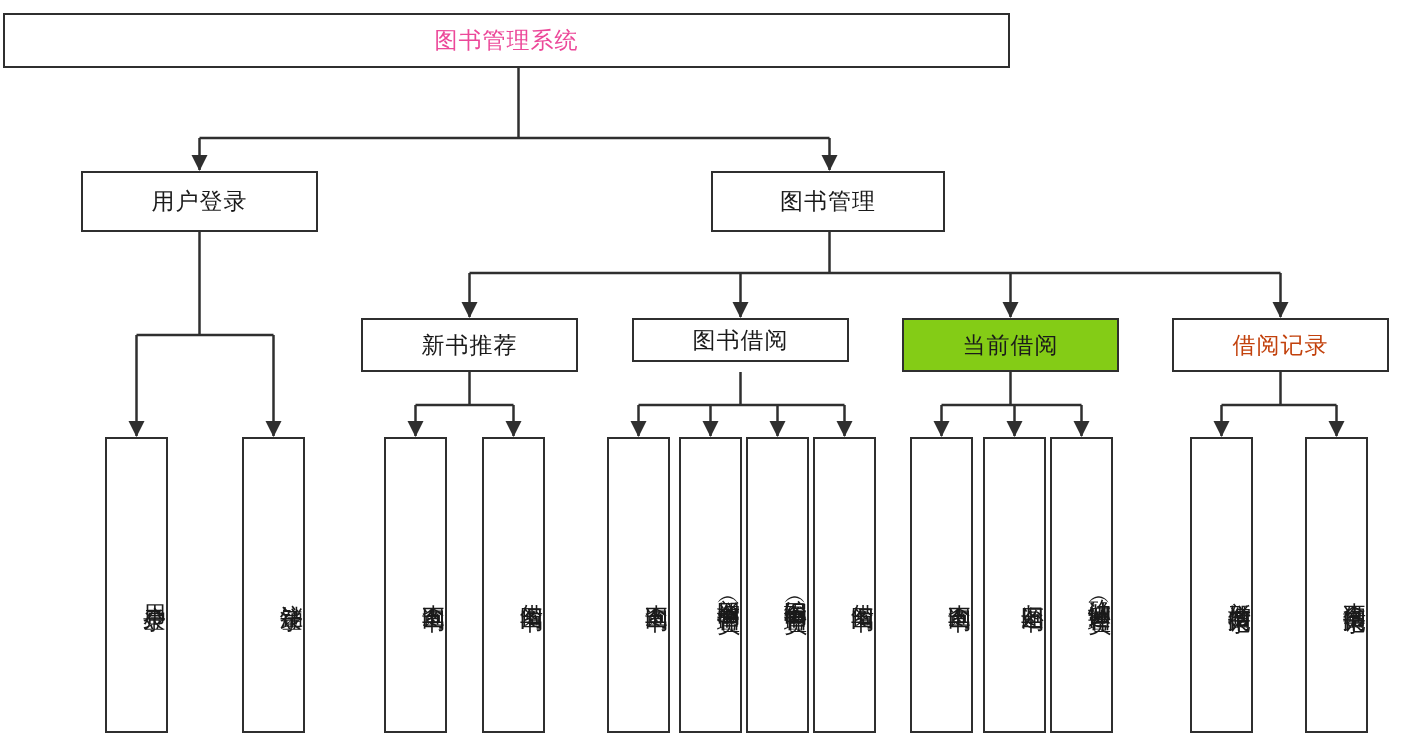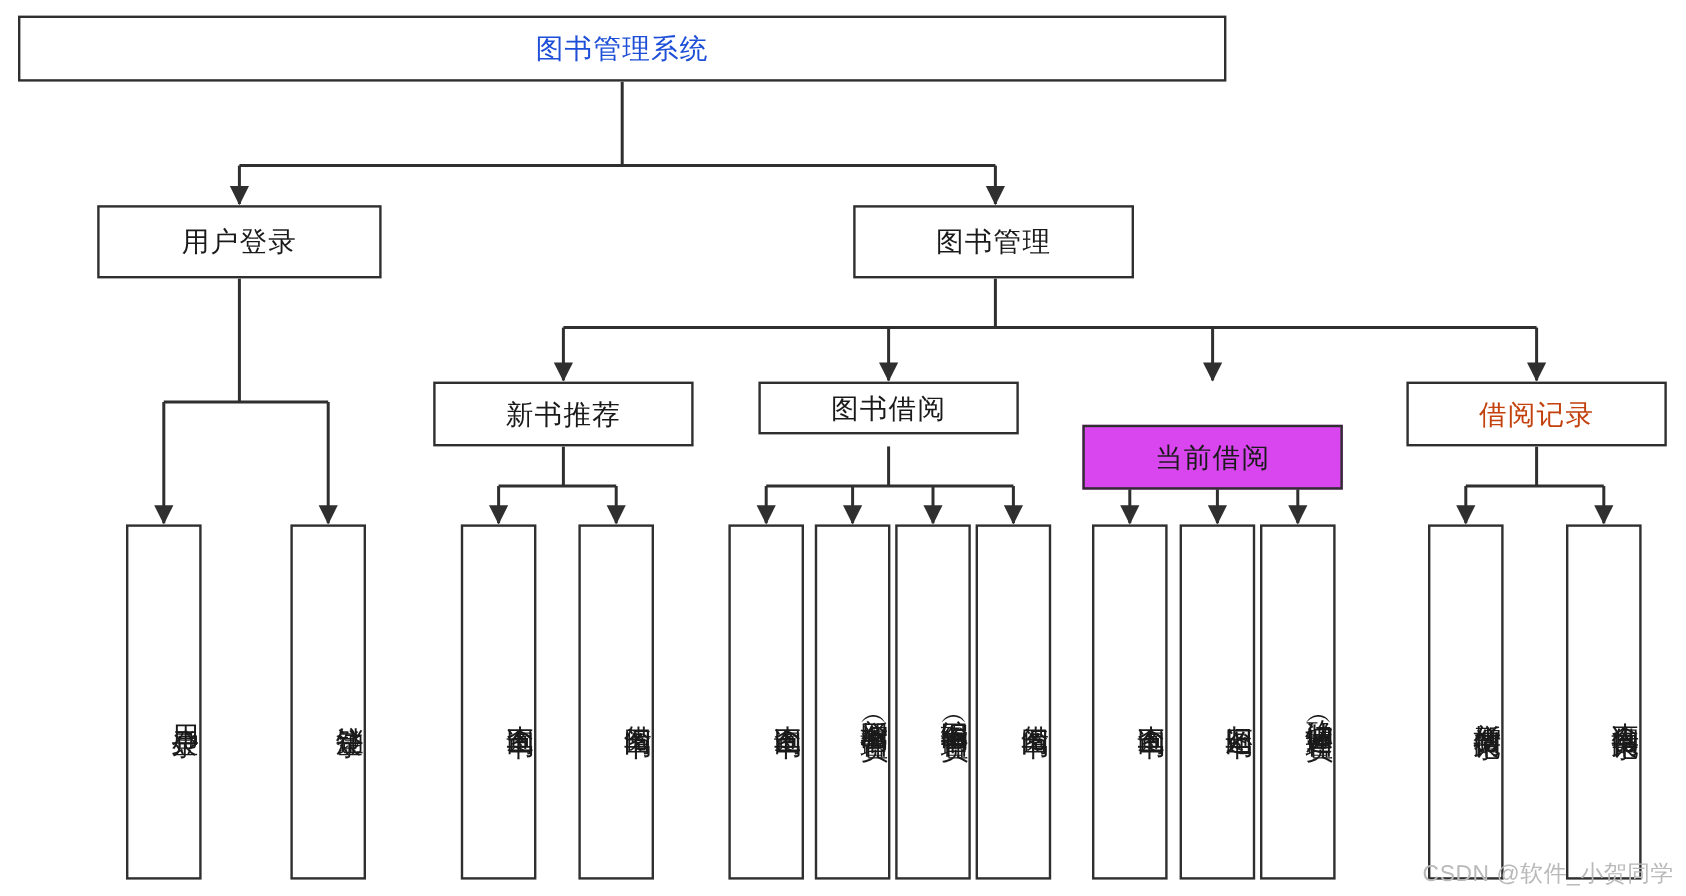--- a/index.html
+++ b/index.html
@@ -115,36 +115,36 @@
       <line x1="1081.5" y1="405" x2="1081.5" y2="436" stroke="#2f2f2f" stroke-width="2.5"></line>
       <polygon points="1073.5,421 1089.5,421 1081.5,437" fill="#2f2f2f"></polygon>
       <line x1="1280.5" y1="372" x2="1280.5" y2="405" stroke="#2f2f2f" stroke-width="2.5"></line>
       <line x1="1221.5" y1="405" x2="1336.5" y2="405" stroke="#2f2f2f" stroke-width="2.5"></line>
       <line x1="1221.5" y1="405" x2="1221.5" y2="436" stroke="#2f2f2f" stroke-width="2.5"></line>
       <polygon points="1213.5,421 1229.5,421 1221.5,437" fill="#2f2f2f"></polygon>
       <line x1="1336.5" y1="405" x2="1336.5" y2="436" stroke="#2f2f2f" stroke-width="2.5"></line>
       <polygon points="1328.5,421 1344.5,421 1336.5,437" fill="#2f2f2f"></polygon>
     </svg>
   <div id="nodes">
-      <div class="node horiz" style="left: 15px; top: 13px; width: 1007px; height: 55px; border-color: rgb(47, 47, 47); background: rgb(255, 255, 255); color: #1d4ed8;">
+      <div class="node horiz" style="left: 3px; top: 13px; width: 1007px; height: 55px; border-color: rgb(47, 47, 47); background: rgb(255, 255, 255); color: #ec4899;">
         <span class="node-label">图书管理系统</span>
       </div>
       <div class="node horiz" style="left: 81px; top: 171px; width: 237px; height: 61px; border-color: rgb(47, 47, 47); background: rgb(255, 255, 255); color: rgb(26, 26, 26);">
         <span class="node-label">用户登录</span>
       </div>
       <div class="node horiz" style="left: 711px; top: 171px; width: 234px; height: 61px; border-color: rgb(47, 47, 47); background: rgb(255, 255, 255); color: rgb(26, 26, 26);">
         <span class="node-label">图书管理</span>
       </div>
       <div class="node horiz" style="left: 361px; top: 318px; width: 217px; height: 54px; border-color: rgb(47, 47, 47); background: rgb(255, 255, 255); color: rgb(26, 26, 26); align-items: center;">
         <span class="node-label">新书推荐</span>
       </div>
       <div class="node horiz" style="left: 632px; top: 318px; width: 217px; height: 44px; border-color: rgb(47, 47, 47); background: rgb(255, 255, 255); color: rgb(26, 26, 26);">
         <span class="node-label">图书借阅</span>
       </div>
-      <div class="node horiz" style="left: 902px; top: 318px; width: 217px; height: 54px; border-color: rgb(47, 47, 47); background: #d946ef; color: rgb(26, 26, 26); margin-top: 36px;">
+      <div class="node horiz" style="left: 902px; top: 318px; width: 217px; height: 54px; border-color: rgb(47, 47, 47); background: #84cc16; color: rgb(26, 26, 26);">
         <span class="node-label">当前借阅</span>
       </div>
       <div class="node horiz" style="left: 1172px; top: 318px; width: 217px; height: 54px; border-color: rgb(47, 47, 47); background: rgb(255, 255, 255); color: #c2410c;">
         <span class="node-label">借阅记录</span>
       </div>
       <div class="node vert" style="left: 105px; top: 437px; width: 63px; height: 296px; border-color: rgb(47, 47, 47); background: rgb(255, 255, 255); color: rgb(26, 26, 26);">
         <span class="node-label">用户登录</span>
       </div>
       <div class="node vert" style="left: 242px; top: 437px; width: 63px; height: 296px; border-color: rgb(47, 47, 47); background: rgb(255, 255, 255); color: rgb(26, 26, 26);">
         <span class="node-label">注销登录</span>
@@ -176,14 +176,13 @@
       <div class="node vert" style="left: 1050px; top: 437px; width: 63px; height: 296px; border-color: rgb(47, 47, 47); background: rgb(255, 255, 255); color: rgb(26, 26, 26);">
         <span class="node-label">确认归还（管理员）</span>
       </div>
       <div class="node vert" style="left: 1190px; top: 437px; width: 63px; height: 296px; border-color: rgb(47, 47, 47); background: rgb(255, 255, 255); color: rgb(26, 26, 26);">
         <span class="node-label">新增借阅记录</span>
       </div>
       <div class="node vert" style="left: 1305px; top: 437px; width: 63px; height: 296px; border-color: rgb(47, 47, 47); background: rgb(255, 255, 255); color: rgb(26, 26, 26);">
         <span class="node-label">查询借阅记录</span>
       </div>
     </div>
-  <div class="watermark">CSDN @软件_小贺同学</div>
 </div>
 
 </body></html>

